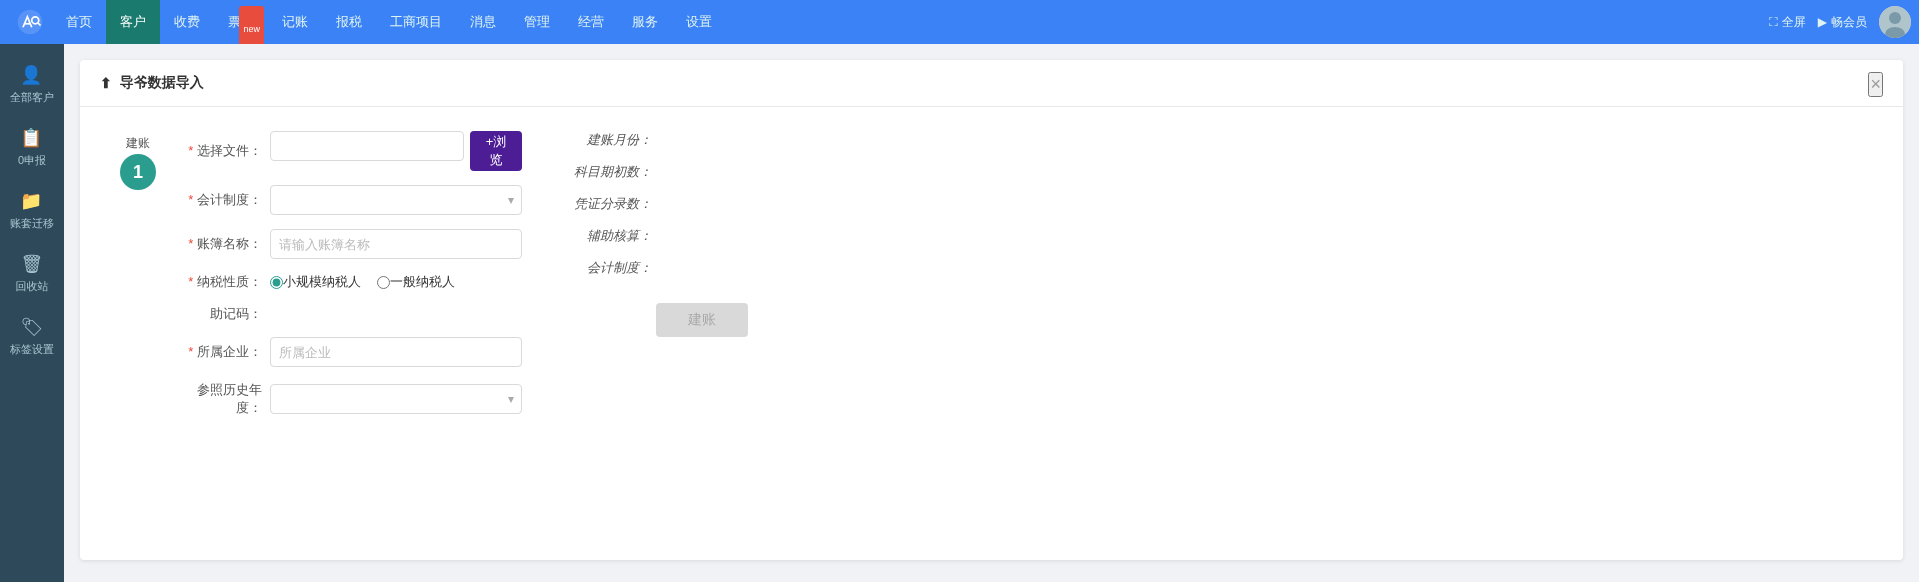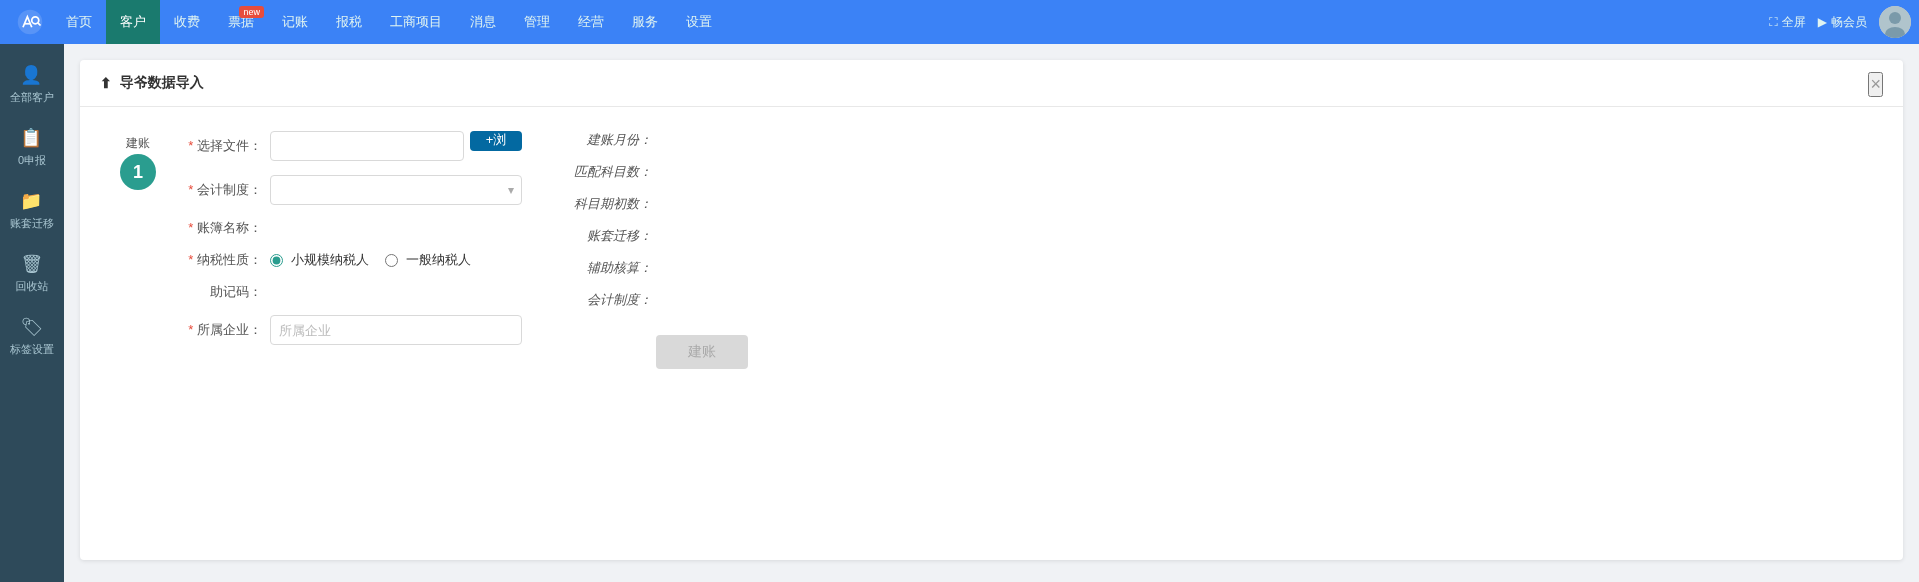--- a/index.html
+++ b/index.html
@@ -30,21 +30,21 @@
       color: #e0f4f1;
       cursor: pointer;
       font-size: 13px;
       position: relative;
     }
     .nav-item.active { background: #1a7a6e; color: #fff; }
     .nav-badge {
       background: #e74c3c;
       color: #fff;
       font-size: 9px;
-      padding: 1px 4px;
+      padding: 18px 4px;
       border-radius: 3px;
       position: absolute;
       top: 6px;
       right: 4px;
     }
     .nav-right {
       margin-left: auto;
       display: flex;
       align-items: center;
       gap: 12px;
@@ -234,40 +234,40 @@
     .file-input {
       flex: 1;
       height: 30px;
       border: 1px solid #d9d9d9;
       border-radius: 4px;
       padding: 0 8px;
       font-size: 13px;
       background: #fff;
     }
     .btn-browse {
-      background: #0369a1;
+      background: #4c1d95;
       color: #fff;
       border: none;
       padding: 0 12px;
       border-radius: 4px;
       cursor: pointer;
       font-size: 13px;
-      height: 20px;
+      height: 40px;
     }
 
     .radio-group {
       display: flex;
       align-items: center;
       gap: 16px;
       flex: 1;
     }
     .radio-label {
       display: flex;
       align-items: center;
-      gap: 8px;
+      gap: 0;
       cursor: pointer;
       font-size: 13px;
       color: #333;
     }
     .radio-label input[type="radio"] {
       accent-color: #2a9d8f;
     }
 
     
     .right-form .form-row .form-label {
@@ -430,20 +430,21 @@
                 <select>
                   <option value=""></option>
                 </select>
               </div>
             </div>
 
             <div class="form-row">
               <span class="form-label">
                 <span style="color:#e74c3c">* </span>账簿名称：
               </span>
+              <input type="text" class="form-control" placeholder="请输入账簿名称" style="">
             </div>
 
             <div class="form-row">
               <span class="form-label">
                 <span style="color:#e74c3c">* </span>纳税性质：
               </span>
               <div class="radio-group">
                 <label class="radio-label">
                   <input type="radio" name="taxtype" value="small" checked="" style="">
                   <span>小规模纳税人</span>
@@ -460,38 +461,42 @@
               <span class="form-label">助记码：</span>
             </div>
 
             <div class="form-row">
               <span class="form-label">
                 <span style="color:#e74c3c">* </span>所属企业：
               </span>
               <input type="text" class="form-control" placeholder="所属企业" style="">
             </div>
 
+            <div class="form-row">
+              <span class="form-label">参照历史年度：</span>
+              <div class="select-wrap">
+                <select>
+                  <option value=""></option>
+                </select>
+              </div>
+            </div>
           </div>
         </div>
 
         <div class="right-form">
           <div class="form-row">
             <span class="form-label">建账月份：</span>
             <span class="form-value"></span>
           </div>
           <div class="form-row">
-            <span class="form-label">匹配科目数：</span>
-            <span class="form-value"></span>
-          </div>
-          <div class="form-row">
             <span class="form-label">科目期初数：</span>
             <span class="form-value"></span>
           </div>
           <div class="form-row">
-            <span class="form-label">账套迁移：</span>
+            <span class="form-label">凭证分录数：</span>
             <span class="form-value"></span>
           </div>
           <div class="form-row">
             <span class="form-label">辅助核算：</span>
             <span class="form-value"></span>
           </div>
           <div class="form-row">
             <span class="form-label">会计制度：</span>
             <span class="form-value"></span>
           </div>

